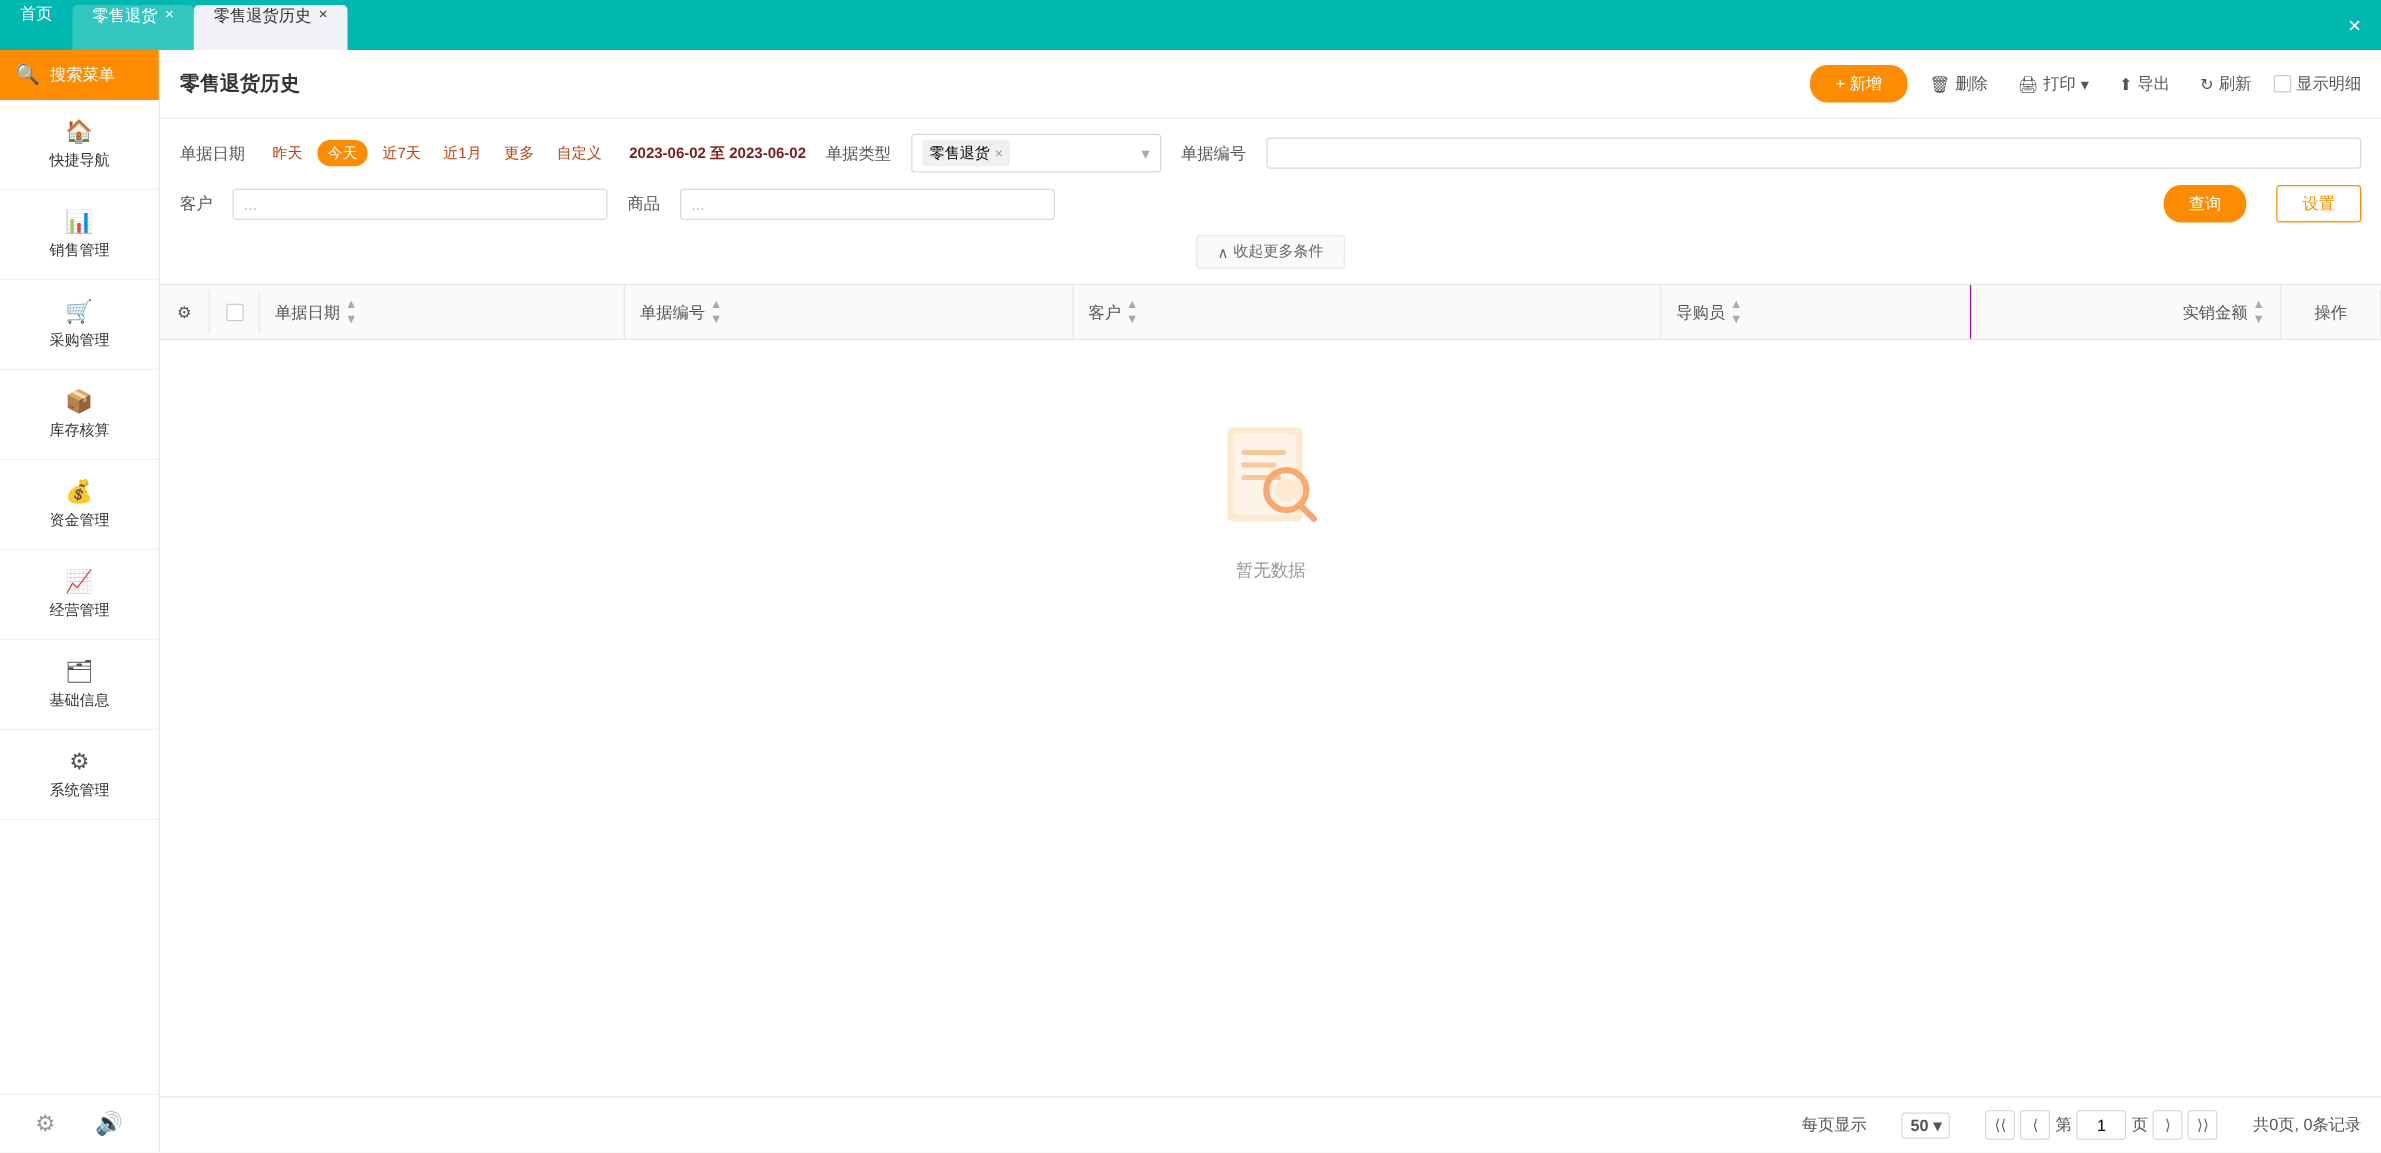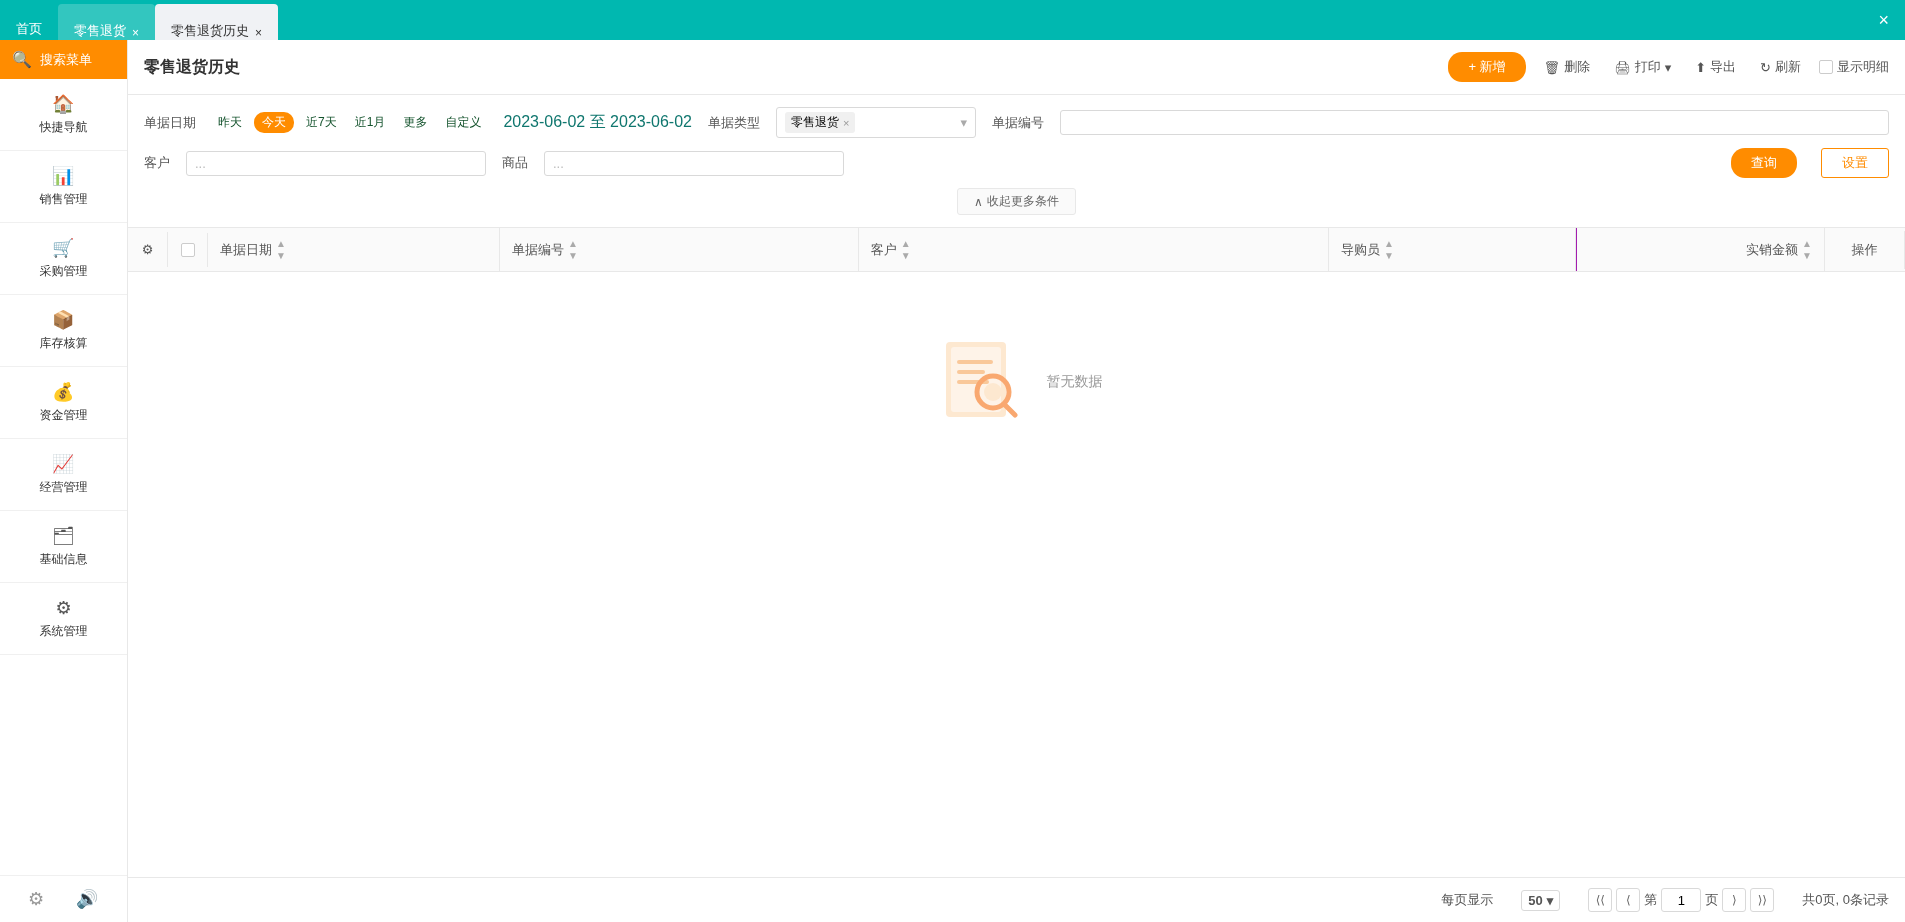--- a/index.html
+++ b/index.html
@@ -4,21 +4,21 @@
   <style>
     * { box-sizing: border-box; margin: 0; padding: 0; font-family: 'Microsoft YaHei', sans-serif; }
     body { display: flex; flex-direction: column; height: 922px; overflow: hidden; background: #f0f2f5; }
 
     
     .top-bar {
       display: flex; align-items: center;
       background: #00b8b0; height: 40px; flex-shrink: 0;
     }
     .tab {
-      display: flex; align-items: flex-end; padding: 0 16px; height: 36px;
+      display: flex; align-items: flex-start; padding: 0 16px; height: 36px;
       font-size: 13px; color: #fff; cursor: pointer; position: relative;
       gap: 6px;
     }
     .tab.home { background: transparent; }
     .tab.active { background: #f0f2f5; color: #333; border-radius: 4px 4px 0 0; margin-top: 4px; }
     .tab.inactive { background: rgba(255,255,255,0.2); color: #fff; margin-top: 4px; border-radius: 4px 4px 0 0; }
     .tab-close { font-size: 12px; cursor: pointer; }
     .top-bar-spacer { flex: 1; }
     .close-btn { color: #fff; font-size: 18px; padding: 0 16px; cursor: pointer; }
 
@@ -67,27 +67,27 @@
 
     
     .filter-area {
       background: #fff; padding: 12px 16px; border-bottom: 1px solid #e8e8e8;
       flex-shrink: 0;
     }
     .filter-row { display: flex; align-items: center; gap: 16px; margin-bottom: 10px; flex-wrap: wrap; }
     .filter-label { font-size: 13px; color: #555; white-space: nowrap; }
     .filter-dates { display: flex; align-items: center; gap: 6px; }
     .date-btn {
-      font-size: 12px; color: #14532d; cursor: pointer; padding: 2px 6px;
+      font-size: 12px; color: #c2410c; cursor: pointer; padding: 2px 6px;
       border-radius: 3px;
     }
     .date-btn.active {
       background: #ff8c00; color: #fff; border-radius: 10px; padding: 2px 8px;
     }
-    .date-range { font-size: 16px; color: #0f766e; }
+    .date-range { font-size: 12px; color: #7f1d1d; font-weight: bold; }
     .filter-select {
       display: flex; align-items: center; border: 1px solid #d9d9d9;
       border-radius: 3px; padding: 4px 8px; font-size: 13px; min-width: 160px;
       cursor: pointer; background: #fff; justify-content: space-between;
     }
     .filter-tag {
       display: flex; align-items: center; background: #f0f0f0;
       border-radius: 3px; padding: 2px 6px; font-size: 12px; gap: 4px;
     }
     .filter-tag-close { cursor: pointer; color: #999; font-size: 11px; }
@@ -120,21 +120,21 @@
     .th.date-col { flex: 1.2; }
     .th.num-col { flex: 1.5; }
     .th.customer-col { flex: 2; }
     .th.guide-col { flex: 1; }
     .th.amount-col { flex: 1; justify-content: flex-end; border-left: 1px solid #a21caf; }
     .th.op-col { width: 80px; justify-content: center; }
     .sort-icon { font-size: 10px; color: #aaa; display: flex; flex-direction: column; gap: 1px; }
 
     
     .empty-state {
-      display: flex; flex-direction: row; align-items: center; justify-content: center;
+      display: flex; flex-direction: column; align-items: center; justify-content: center;
       flex: 1; padding: 60px; color: #999; font-size: 14px; gap: 16px;
     }
     .empty-img {
       width: 100px; height: 100px; position: relative;
     }
 
     
     .table-footer {
       display: flex; align-items: center; justify-content: flex-end; gap: 28px;
       padding: 10px 16px; background: #fff; border-top: 1px solid #e8e8e8;

